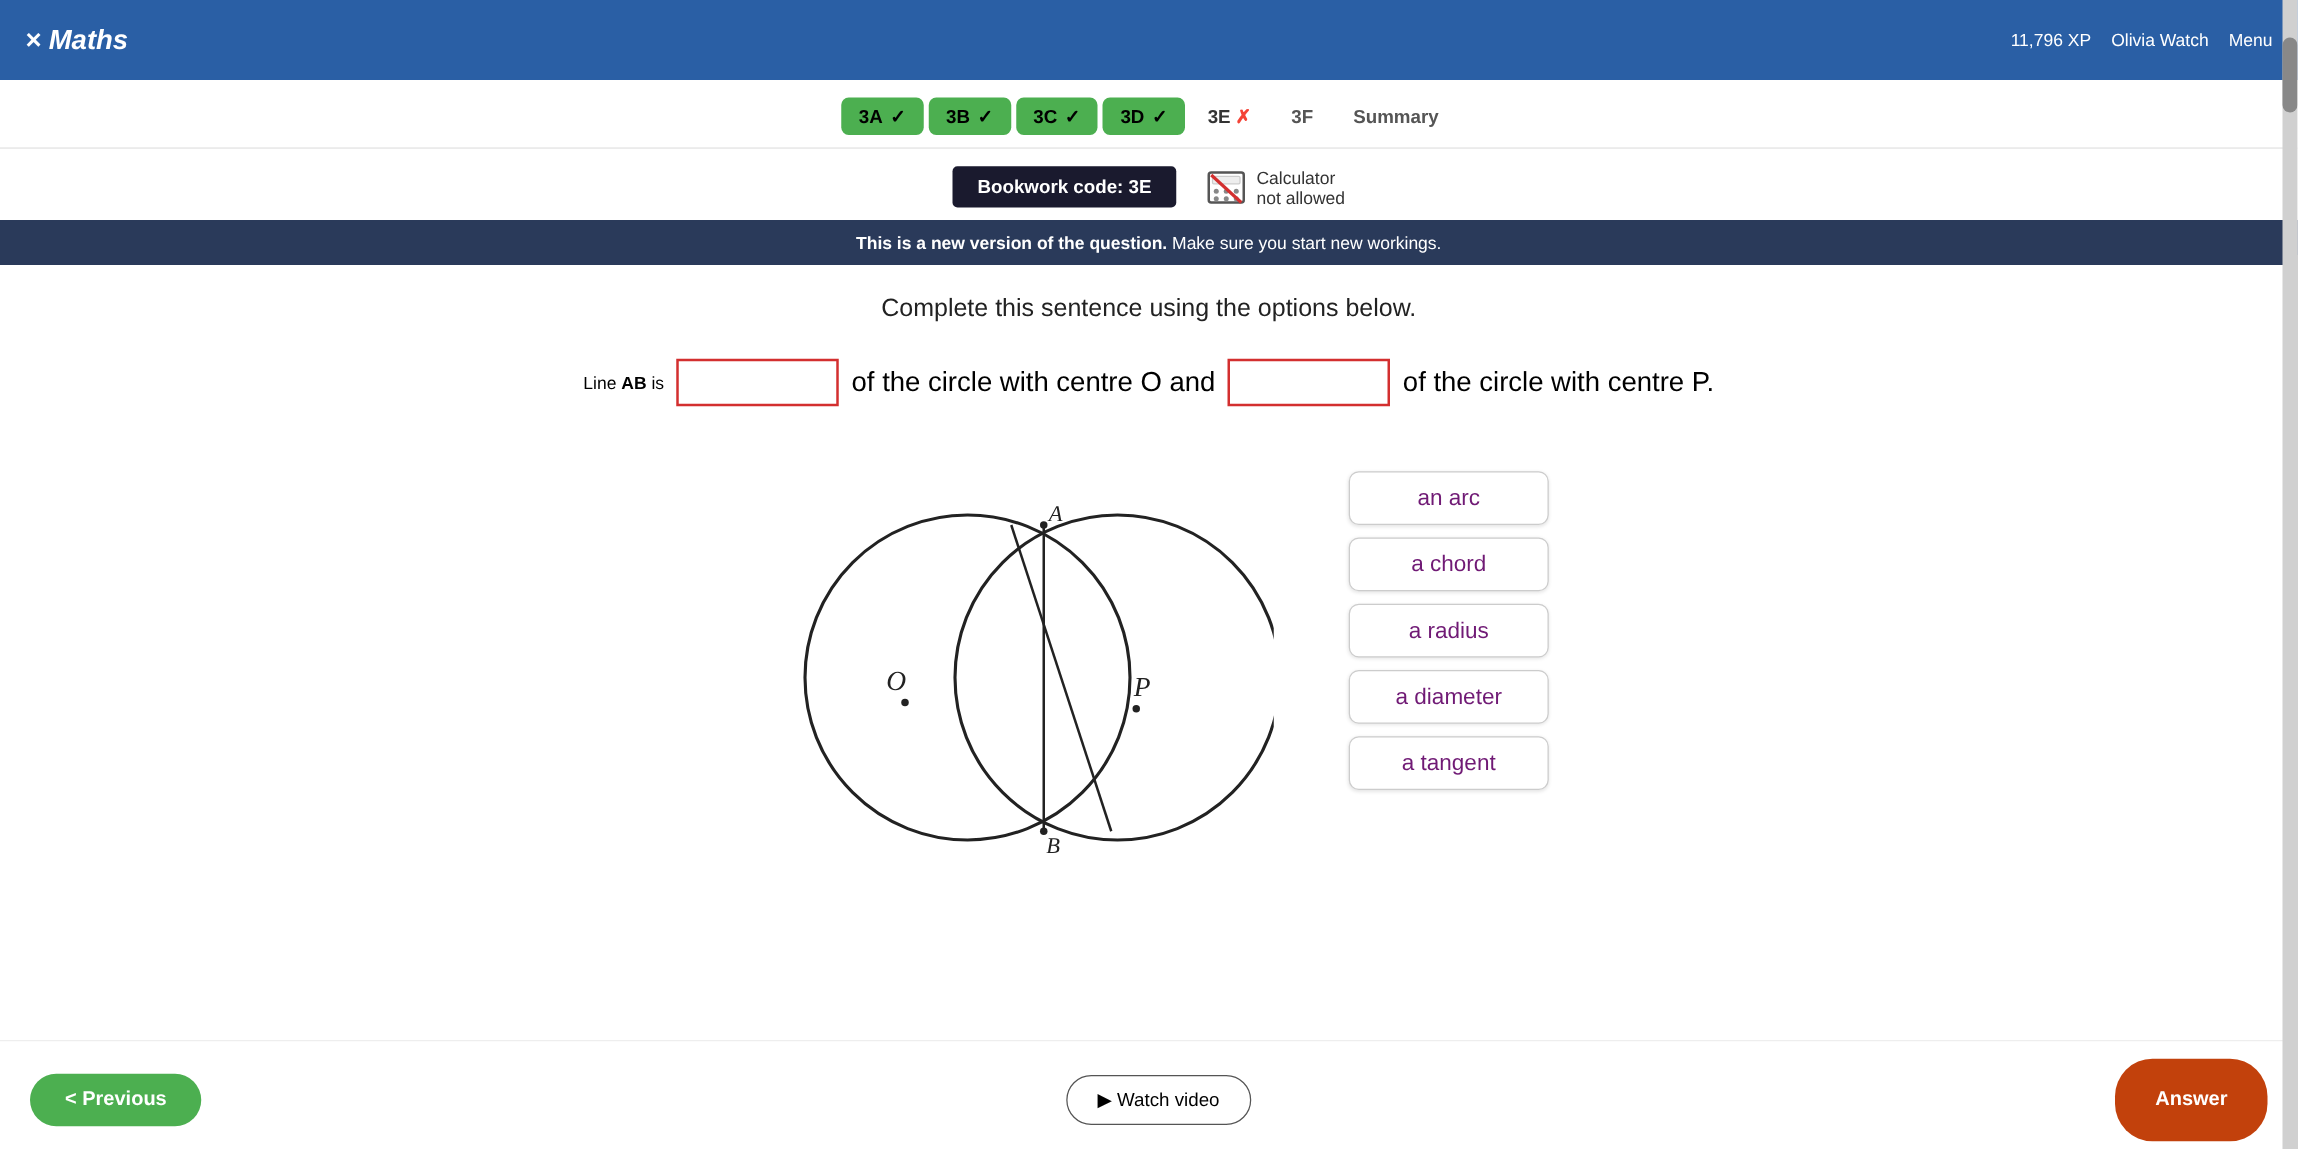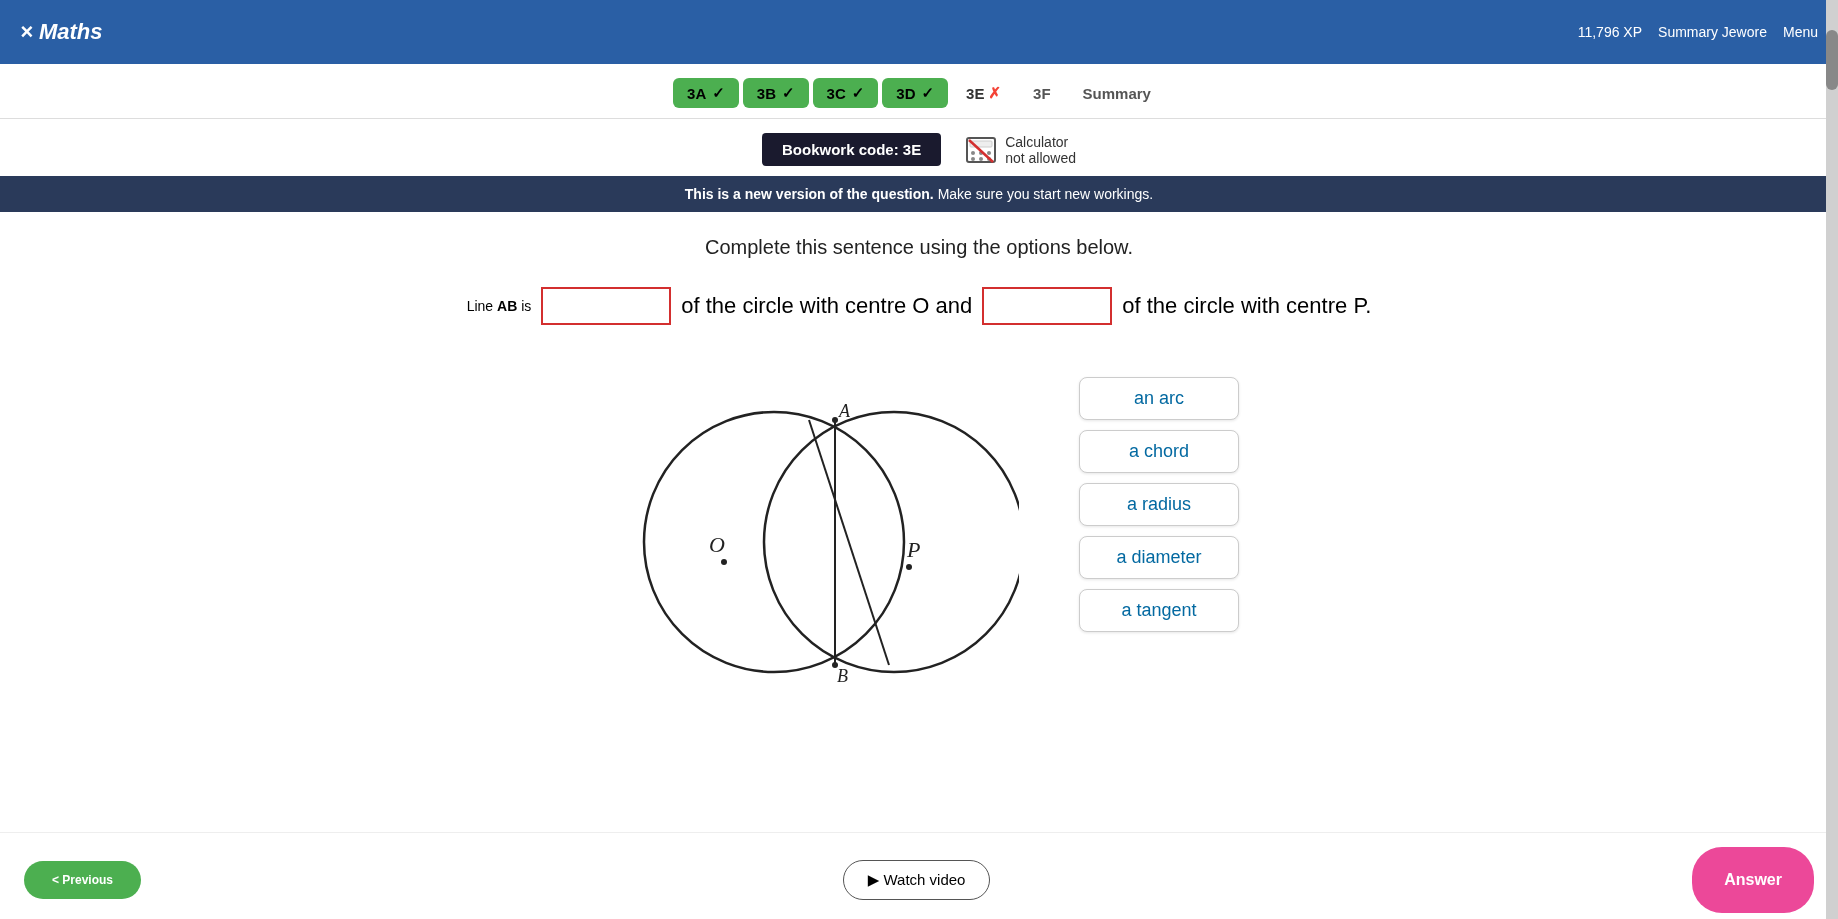--- a/index.html
+++ b/index.html
@@ -185,60 +185,60 @@
     }
     .option-item {
       background: white;
       border: 1px solid #ccc;
       border-radius: 8px;
       padding: 10px 32px;
       font-size: 18px;
       text-align: center;
       cursor: pointer;
       min-width: 160px;
-      color: #0369a1;
+      color: #701a75;
       box-shadow: 0 1px 3px rgba(0,0,0,0.1);
     }
 
     
     .bottom-area {
       background: white;
       display: flex;
       justify-content: space-between;
       align-items: center;
       padding: 14px 24px;
       border-top: 1px solid #eee;
       position: relative;
     }
     .prev-btn {
       background: #4caf50;
       color: white;
       border: none;
       border-radius: 30px;
       padding: 12px 28px;
-      font-size: 12px;
+      font-size: 16px;
       font-weight: 600;
       cursor: pointer;
       display: flex;
       align-items: center;
       gap: 8px;
     }
     .watch-video-btn {
       background: white;
       border: 1px solid #555;
       border-radius: 30px;
       padding: 10px 24px;
       font-size: 15px;
       cursor: pointer;
       display: flex;
       align-items: center;
       gap: 8px;
     }
     .answer-btn {
-      background: #ec4899;
+      background: #c2410c;
       color: white;
       border: none;
       border-radius: 30px;
       padding: 24px 32px;
       font-size: 16px;
       font-weight: 600;
       cursor: pointer;
     }
 
     
@@ -259,21 +259,21 @@
       top: 30px;
     }
   </style>
 </head>
 <body>
 
 <div class="top-bar">
   <span class="top-bar-logo">× Maths</span>
   <div class="top-bar-right">
     <span>11,796 XP</span>
-    <span>Summary Jewore</span>
+    <span>Olivia Watch</span>
     <span>Menu</span>
   </div>
 </div>
 
 <div class="tab-nav">
   <div class="tab-item tab-green">
     <span>3A</span>
     <span class="check">✓</span>
   </div>
   <div class="tab-item tab-green">

